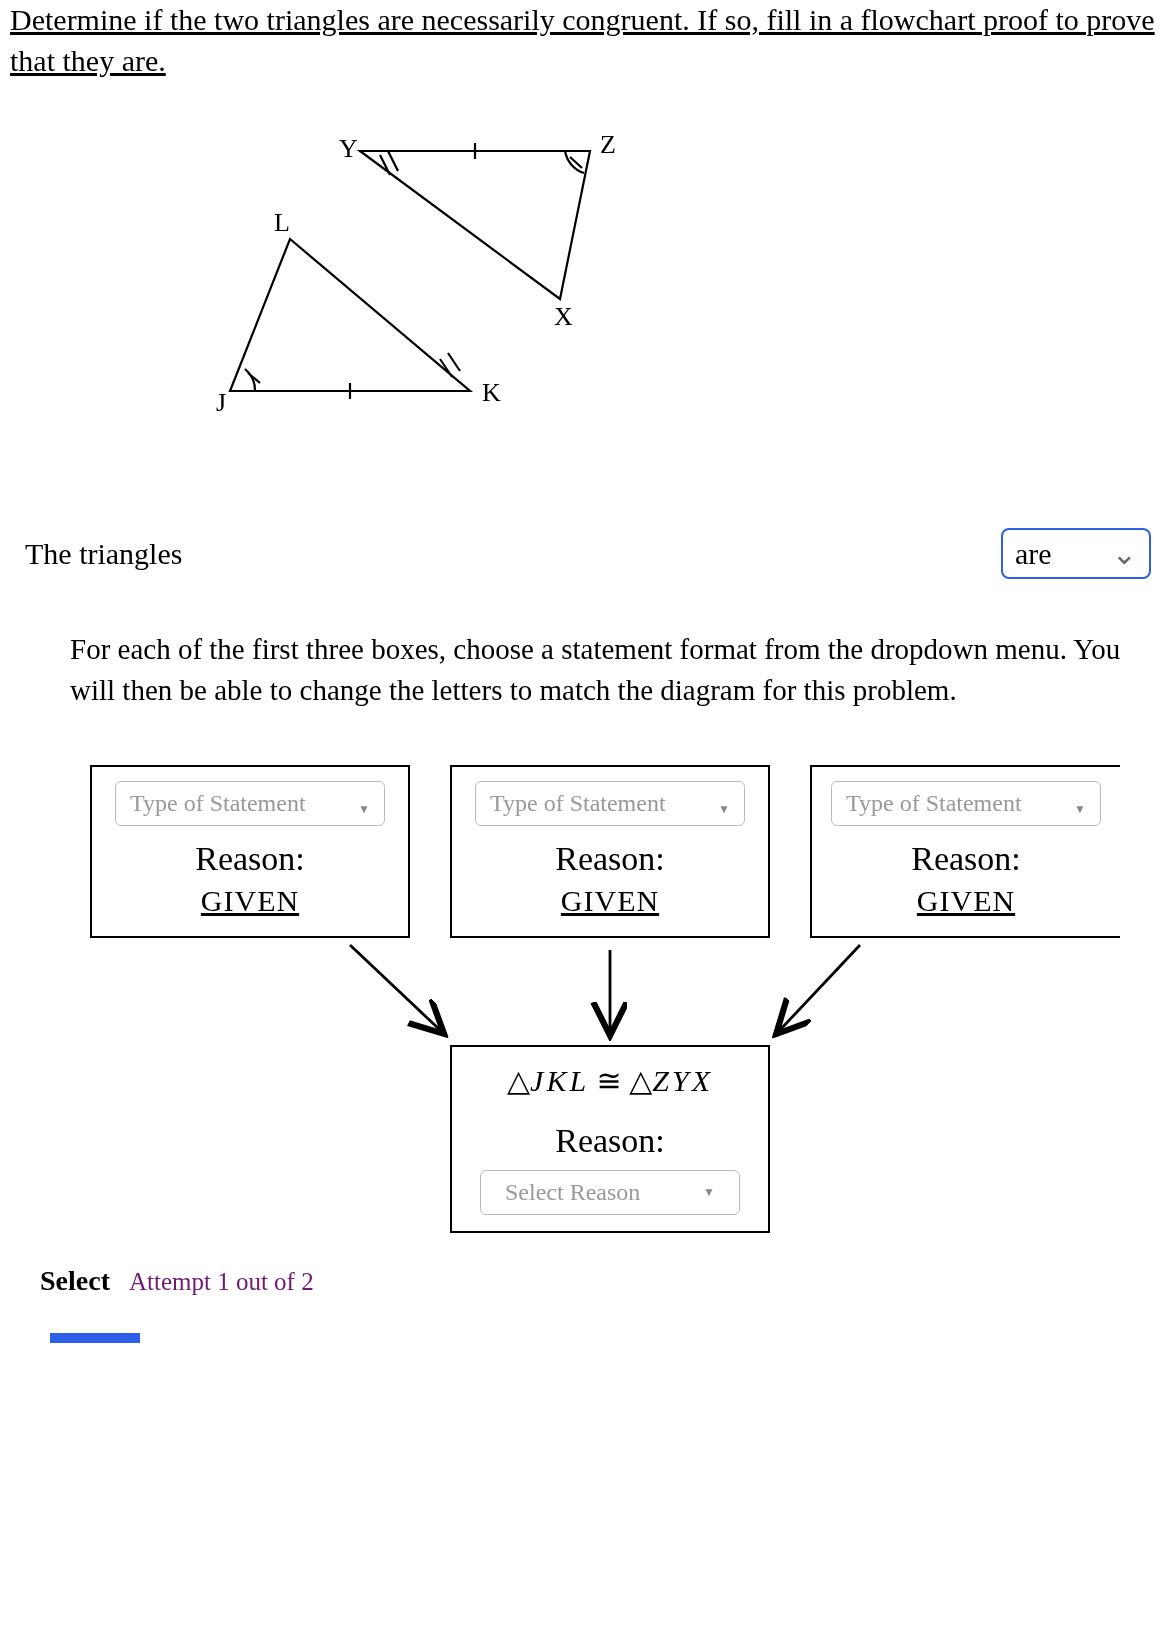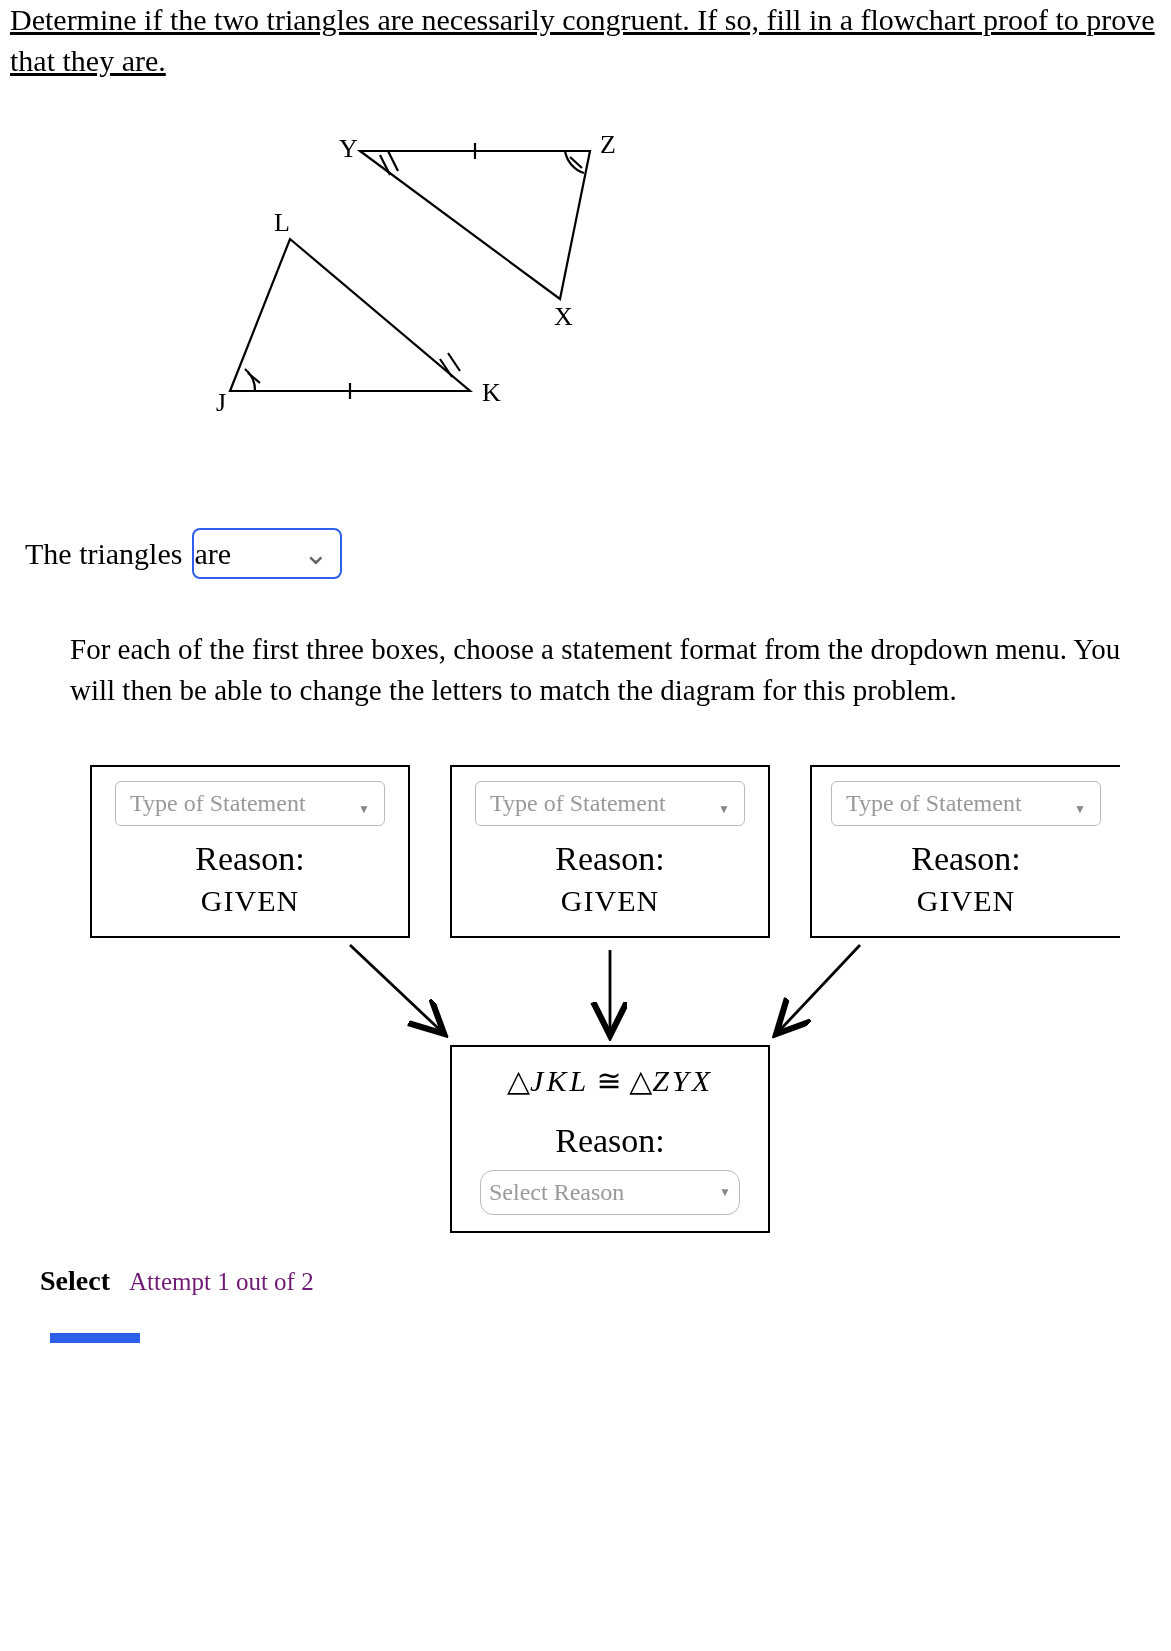--- a/index.html
+++ b/index.html
@@ -7,27 +7,27 @@
     margin: 0;
     padding: 0 10px;
     font-family: Georgia, 'Times New Roman', serif;
     font-size: 28px;
     color: #000;
     background: #fff;
     width: 1171px;
   }
   .intro { font-size: 30px; line-height: 1.35; margin: 0 0 40px 0; text-decoration: underline; }
   .diagram { margin: 20px 0 80px 180px; }
-  .sentence { font-size: 30px; margin: 0 0 50px 15px; display: flex; align-items: center; flex-wrap: wrap; }
+  .sentence { font-size: 30px; margin: 0 0 50px 15px; display: flex; align-items: center; flex-wrap: wrap; justify-content: space-between; }
   .sentence .select-wrap {
     display: inline-flex;
     align-items: center;
     border: 2.5px solid #2e5fe8;
     border-radius: 8px;
-    padding: 6px 12px 6px 0;
+    padding: 6px 12px 6px 12px;
     margin: 0 10px;
     min-width: 150px;
     justify-content: space-between;
     font-family: Liberation Serif, serif;
   }
   .sentence .select-wrap span { font-size: 30px; }
   .chev { color: #666; font-size: 16px; margin-left: 18px; }
   .instructions { font-size: 29px; line-height: 1.4; margin: 0 40px 55px 60px; }
   .flow { position: relative; margin-left: 60px; height: 430px; }
   .box {
@@ -45,37 +45,37 @@
     border-radius: 6px;
     color: #999;
     font-size: 24px;
     padding: 8px 14px;
     width: 270px;
     font-family: Georgia, serif;
     background: #fff;
   }
   .caret { color: #888; font-size: 12px; margin-left: 8px; }
   .reason-lbl { font-size: 34px; margin: 14px 0 6px 0; }
-  .given { font-size: 30px; letter-spacing: 1px; }
+  .given { font-size: 30px; letter-spacing: 1px; text-decoration: underline; }
   .box1 { left: 20px; top: 0; }
   .box2 { left: 380px; top: 0; }
   .box3 { left: 740px; top: 0; border-right: none; width: 310px; }
   .box4 { left: 380px; top: 280px; width: 320px; padding: 16px 10px; }
   .box4 .math { font-family: 'Times New Roman', serif; font-style: italic; font-size: 30px; letter-spacing: 3px; margin-bottom: 24px; }
   .box4 .math .tri { font-style: normal; letter-spacing: 0; }
   .box4 .math .cong { font-style: normal; letter-spacing: 0; }
   .sel-reason {
     display: inline-flex;
     align-items: center;
     justify-content: space-between;
     border: 1px solid #bbb;
-    border-radius: 13px;
+    border-radius: 6px;
     color: #999;
     font-size: 24px;
-    padding: 8px 8px;
+    padding: 8px 24px;
     width: 260px;
     font-family: Georgia, serif;
     background: #fff;
     margin-top: 4px;
   }
   .arrows { position: absolute; left: 0; top: 0; pointer-events: none; }
   .answer-row { margin: 70px 0 0 30px; font-size: 28px; }
   .answer-row .lbl { font-weight: bold; }
   .answer-row .attempt { color: #701a75; font-size: 25px; margin-left: 12px; }
   .bluebar { margin: 36px 0 0 40px; width: 90px; height: 10px; background: #2e5fe8; }

